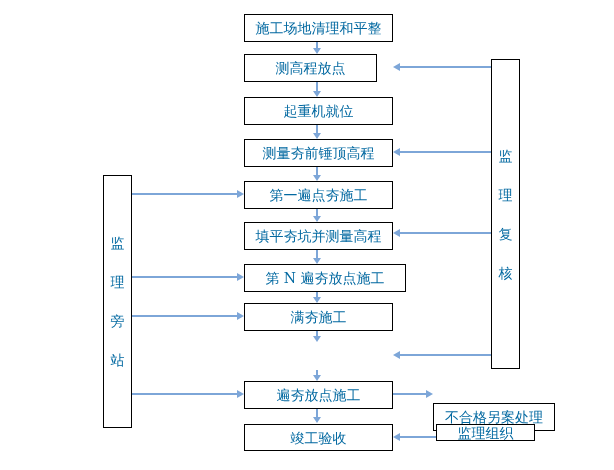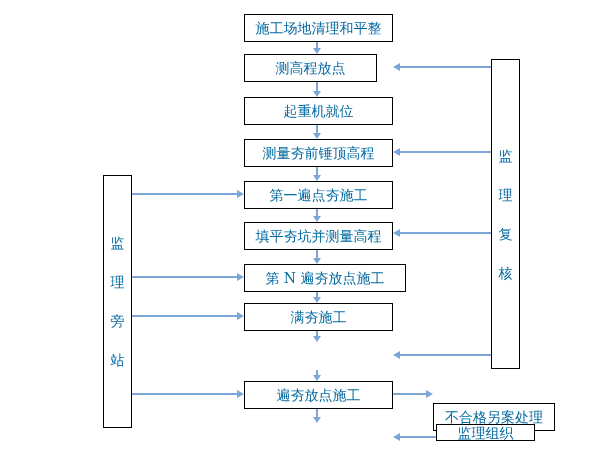--- a/index.html
+++ b/index.html
@@ -73,20 +73,21 @@
 
   <div class="box" style="left:244px; top:14px;  width:149px; height:28px;">施工场地清理和平整</div>
   <div class="box" style="left:244px; top:54px;  width:133px; height:28px;">测高程放点</div>
   <div class="box" style="left:244px; top:97px;  width:149px; height:28px;">起重机就位</div>
   <div class="box" style="left:244px; top:139px; width:149px; height:28px;">测量夯前锤顶高程</div>
   <div class="box" style="left:244px; top:181px; width:149px; height:28px;">第一遍点夯施工</div>
   <div class="box" style="left:244px; top:222px; width:149px; height:28px;">填平夯坑并测量高程</div>
   <div class="box" style="left:244px; top:264px; width:162px; height:28px;">第 N 遍夯放点施工</div>
   <div class="box" style="left:244px; top:303px; width:149px; height:28px;">满夯施工</div>
   <div class="box" style="left:244px; top:381px; width:149px; height:28px;">遍夯放点施工</div>
+  <div class="box" style="left:244px; top:424px; width:149px; height:27px;">竣工验收</div>
 
   <div class="box vbox" style="left:103px; top:175px; width:29px; height:253px;">
     <span>监</span>
     <span>理</span>
     <span>旁</span>
     <span>站</span>
   </div>
 
   <div class="box vbox" style="left:491px; top:59px; width:29px; height:310px;">
     <span>监</span>

